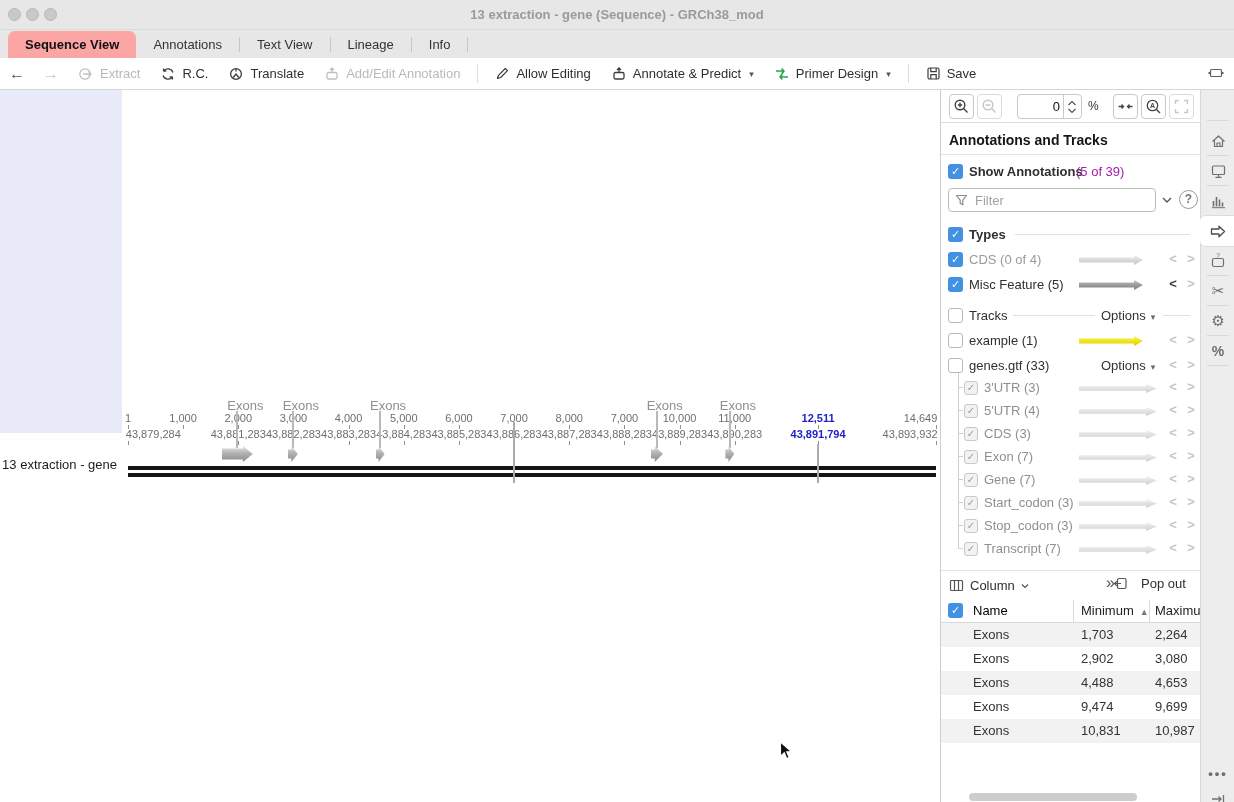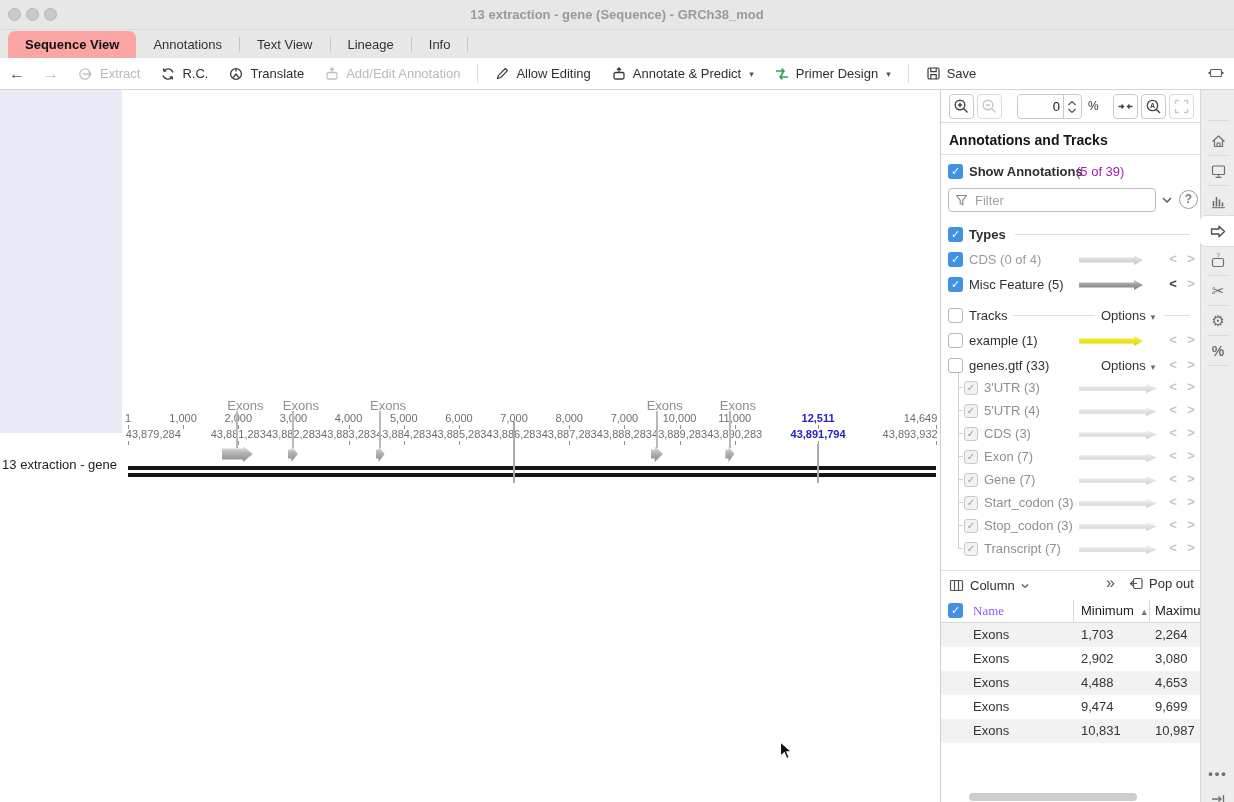--- a/index.html
+++ b/index.html
@@ -81,23 +81,23 @@
   .treev{position:absolute;left:17px;top:283px;width:1px;height:176px;background:#cfcfcf;}
   .subrow{position:absolute;left:0;right:0;height:23px;display:flex;align-items:center;padding-left:23px;box-sizing:border-box;}
   .subrow::before{content:"";position:absolute;left:17px;top:11px;width:5px;height:1px;background:#cfcfcf;}
   .subrow .plabel{color:#8f8f8f;}
   .subrow .cb{width:14px;height:14px;}
   .subrow .chev{top:3px;}
 
   .colbar{position:absolute;left:0;right:0;top:482px;height:27px;display:flex;align-items:center;padding:0 8px;box-sizing:border-box;}
   .colbar .lab{margin-left:6px;}
   .dblchev{position:absolute;left:165px;font-size:16px;color:#555;top:2px;}
-  .popout{position:absolute;left:188px;display:flex;align-items:center;gap:5px;top:4px;}
+  .popout{position:absolute;left:172px;display:flex;align-items:center;gap:13px;top:4px;}
   .thead{position:absolute;left:0;right:0;top:510px;height:23px;border-bottom:1px solid #d8d8d8;box-sizing:border-box;background:#fff;}
-  .thead .hname{position:absolute;left:32px;top:3px;color:#8b5cf6;font-family:Liberation Serif, serif;}
+  .thead .hname{position:absolute;left:32px;top:3px;color:#000000;}
   .thead .hmin{position:absolute;left:140px;top:3px;color:#222;}
   .thead .hmax{position:absolute;left:214px;top:3px;color:#222;white-space:nowrap;}
   .colline{position:absolute;top:0;width:1px;height:23px;background:#d9d9d9;}
   .sortcaret{font-size:9px;color:#777;margin-left:6px;}
   .trow{position:absolute;left:0;right:0;height:24px;}
   .trow.alt{background:#f2f2f2;}
   .trow span{position:absolute;top:4px;color:#333;}
   .trow .cname{left:32px;} .trow .cmin{left:140px;} .trow .cmax{left:214px;}
   .hscroll{position:absolute;left:28px;top:703px;width:168px;height:8px;border-radius:4px;background:#cdcdcd;}
 

